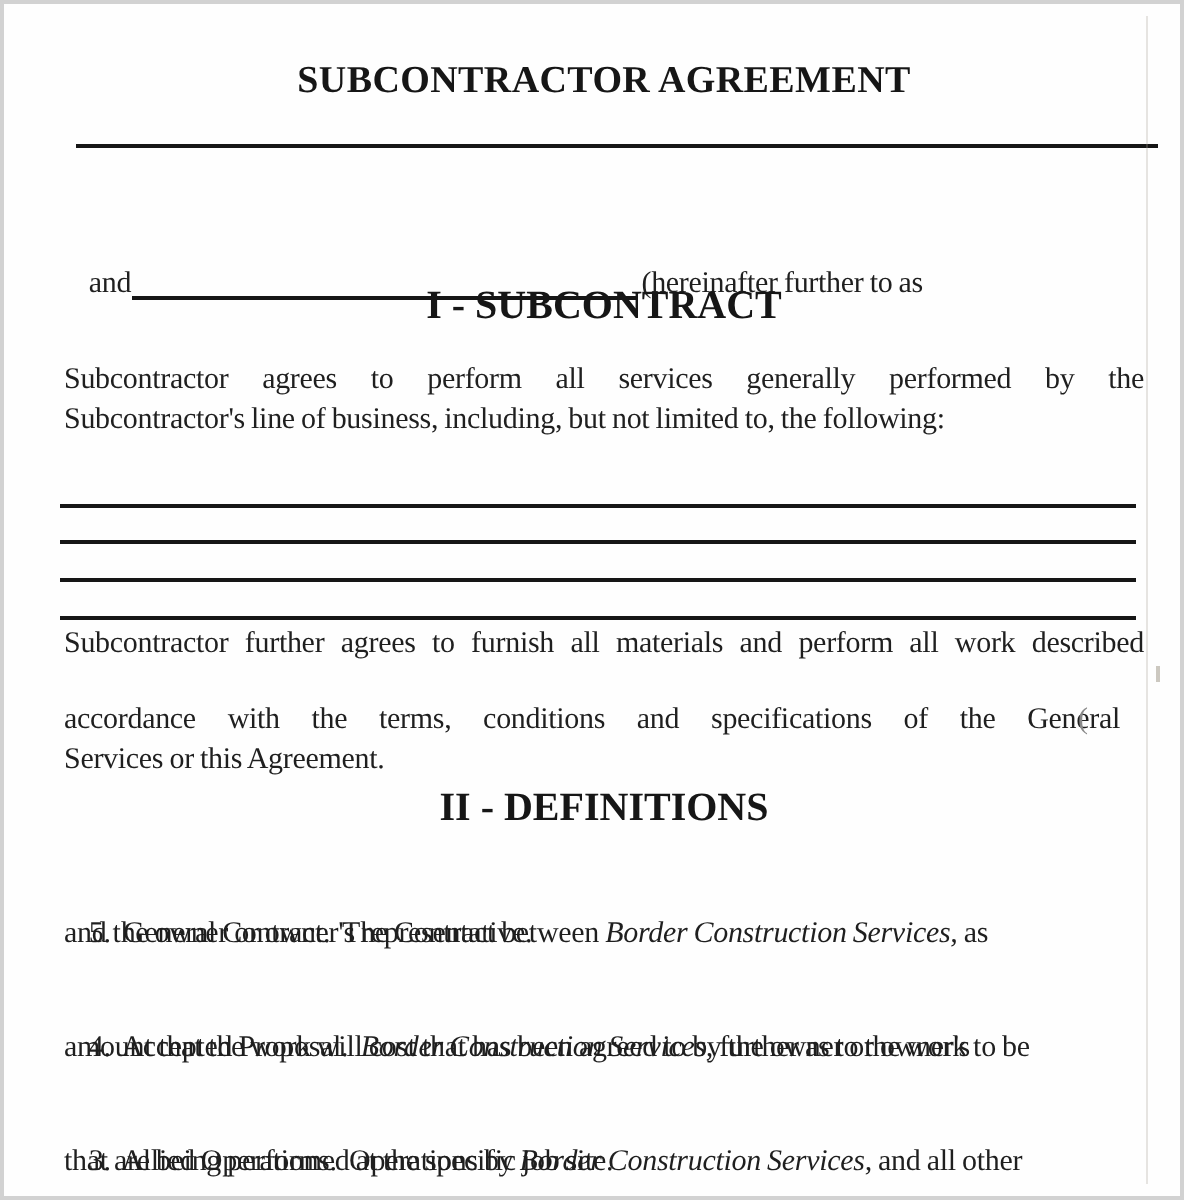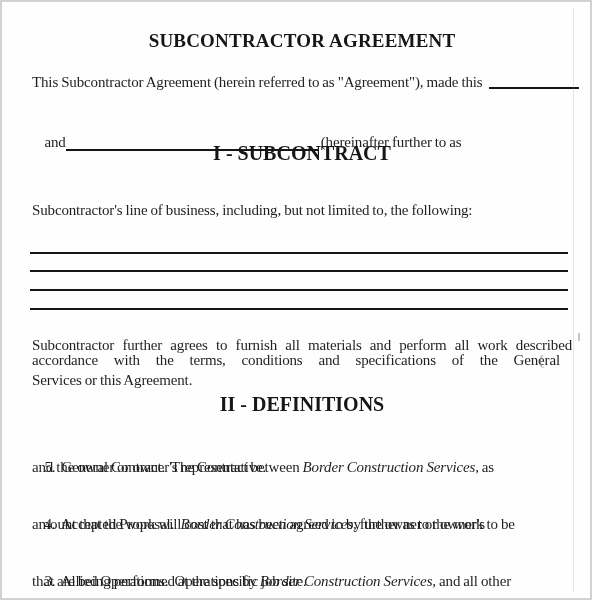--- a/index.html
+++ b/index.html
@@ -61,37 +61,37 @@
   }
 </style>
 </head>
 <body>
 
 <div class="page">
 
   <div class="heading title" style="top:29px;">SUBCONTRACTOR AGREEMENT</div>
 
   <div class="line fillrow" style="top:70px; width:547px;">
-    <span class="txt">This Subcontractor Agreement (herein referred to as "Agreement"), made this</span>
     <span class="fill"></span>
   </div>
   <div class="line" style="top:110px;">
     <span>and</span><span class="blank" style="width:252px;"></span><span> (hereinafter further to as</span>
   </div>
 
   <div class="heading" style="top:141px;">I - SUBCONTRACT</div>
 
+  <div class="line just" style="top:178px;">Subcontractor agrees to perform all services generally performed by the</div>
   <div class="line" style="top:198px;">Subcontractor's line of business, including, but not limited to, the following:</div>
 
   <div class="rule" style="top:250px;"></div>
   <div class="rule" style="top:268px;"></div>
   <div class="rule" style="top:287px;"></div>
   <div class="rule" style="top:306px;"></div>
 
-  <div class="line just" style="top:333px;">Subcontractor further agrees to furnish all materials and perform all work described</div>
+  <div class="line just" style="top:310px;">Subcontractor further agrees to furnish all materials and perform all work described</div>
   <div class="line just" style="top:348px; width:528px;">
     <span>accordance with the terms, conditions and specifications of the General</span>
   </div>
   <span class="line clipped-paren" style="top:348px; width:10px;">(</span>
   <div class="line" style="top:368px;">Services or this Agreement.</div>
 
   <div class="heading" style="top:392px;">II - DEFINITIONS</div>
 
   <div class="line" style="top:435px;">
     <span>5.  General Contract.  The Contract between </span><span class="it">Border Construction Services,</span><span> as</span>

